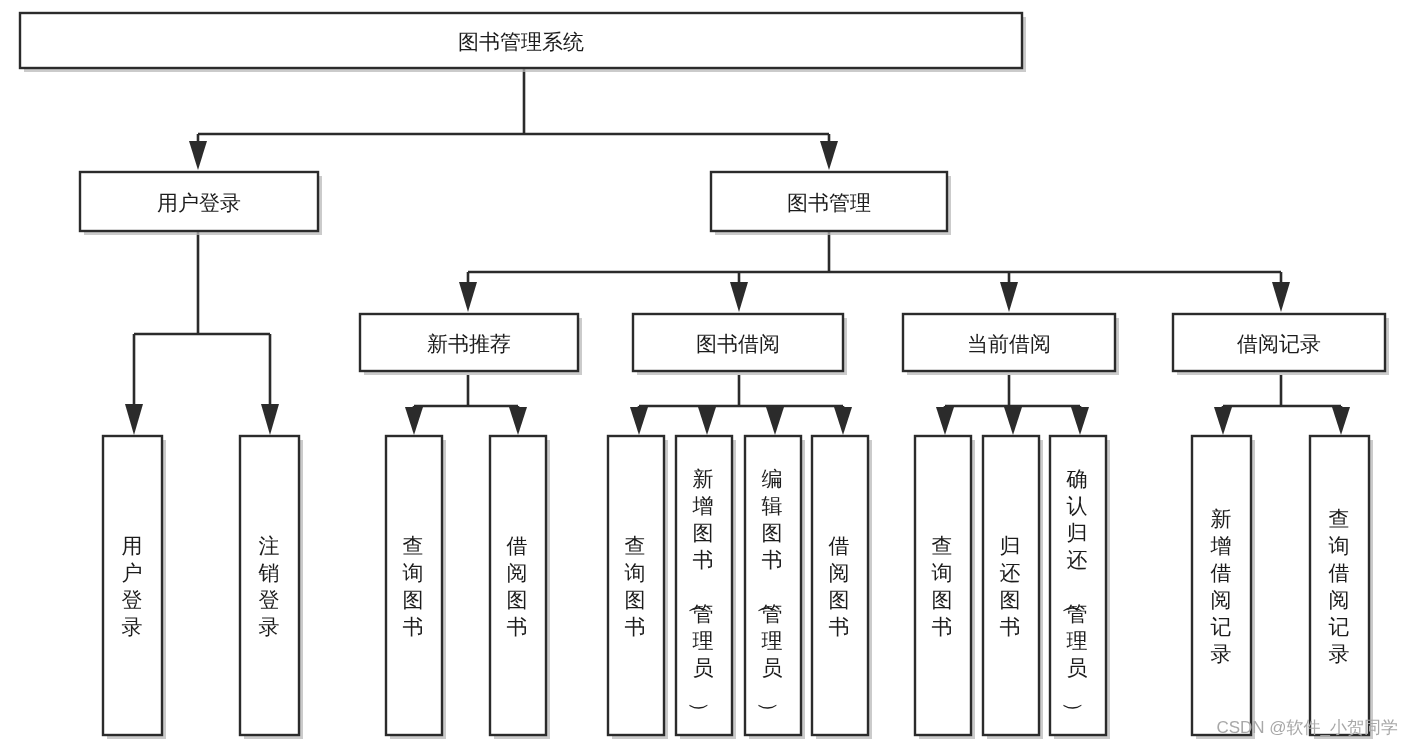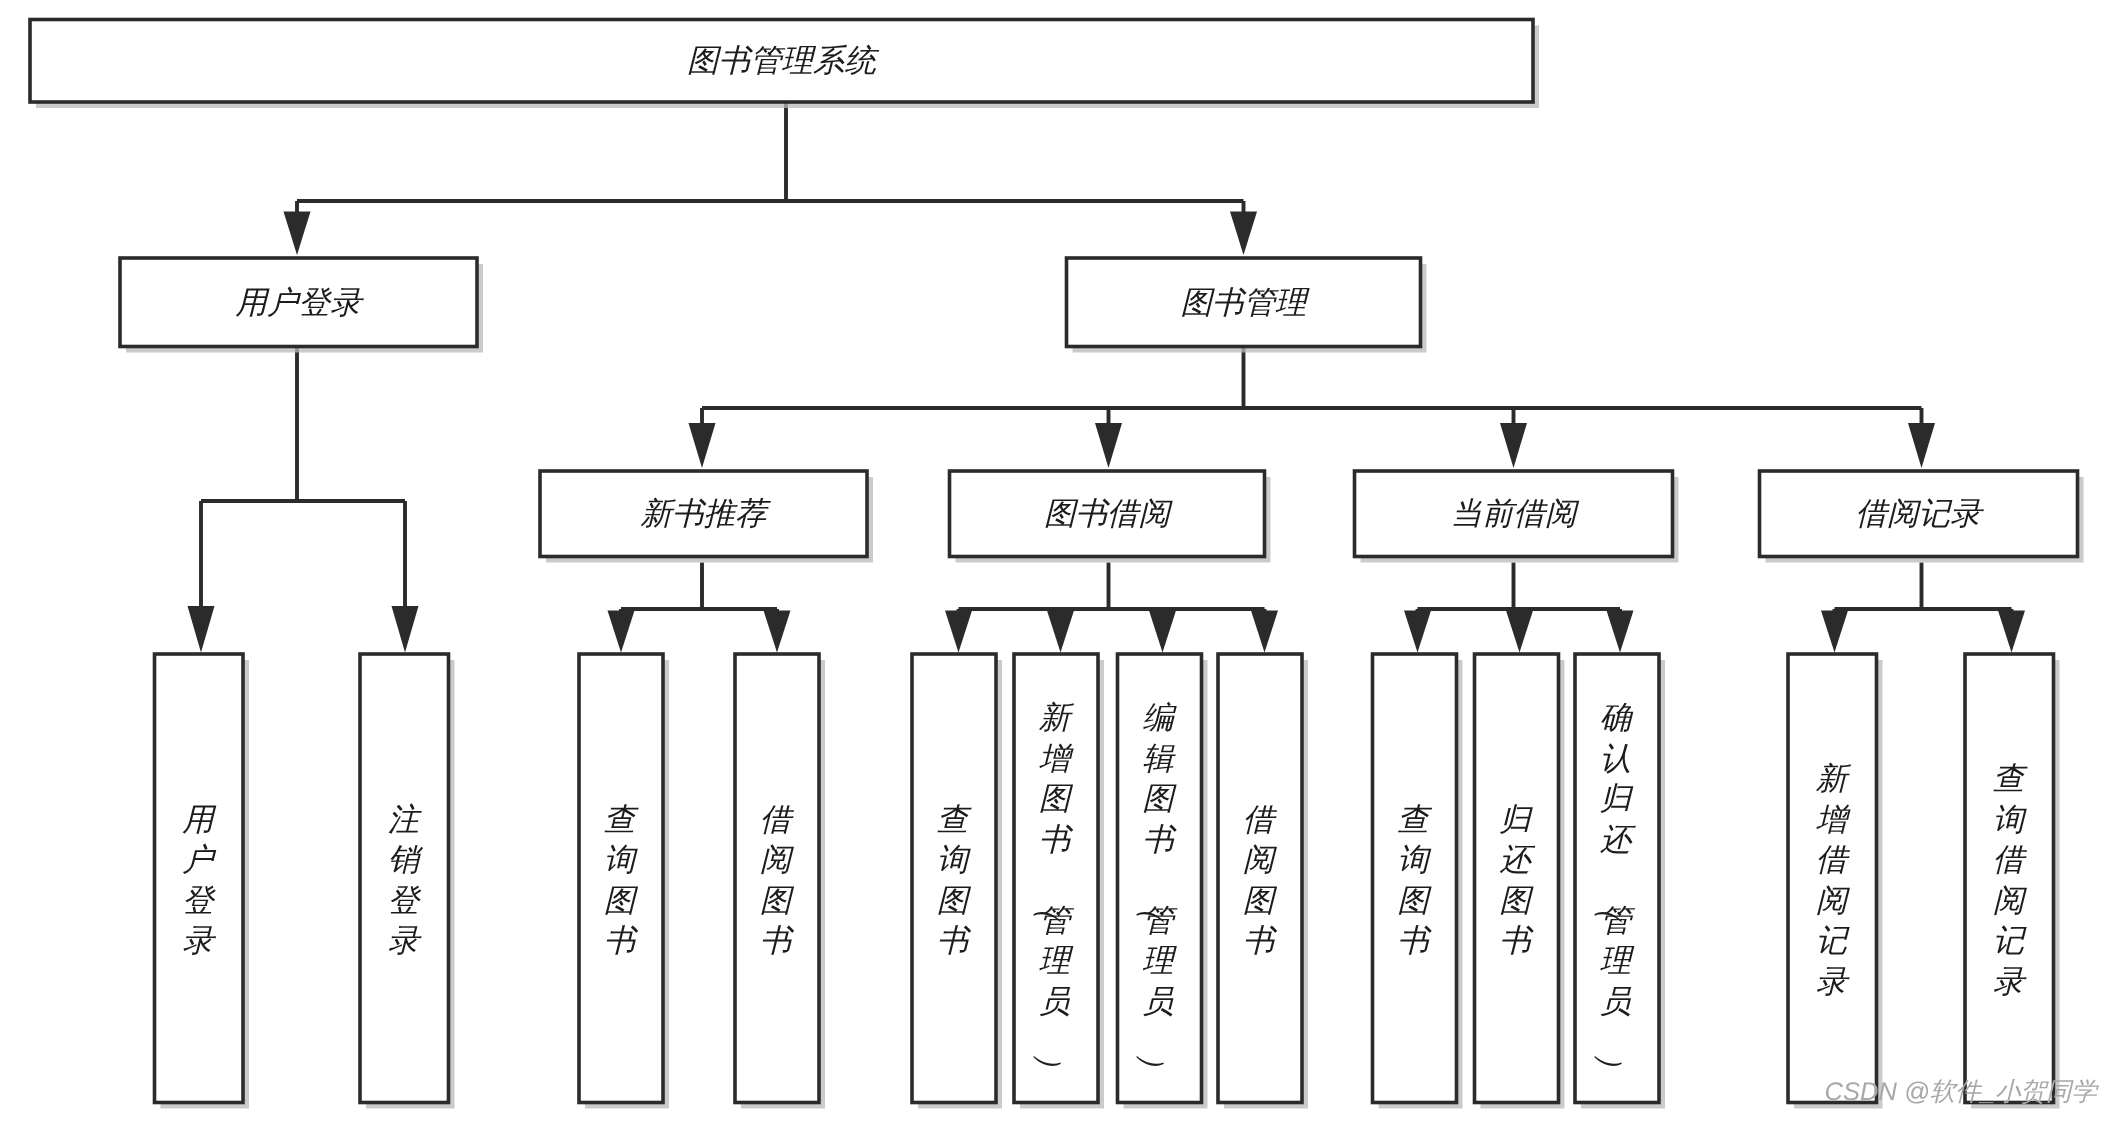--- a/index.html
+++ b/index.html
@@ -13,21 +13,20 @@
     font-family: "Liberation Sans", "DejaVu Sans", sans-serif;
     overflow: hidden;
     position: relative;
   }
   #diagram-root {
     position: absolute;
     left: 0;
     top: 0;
     width: 1405px;
     height: 747px;
-    font-style: italic;
   }
   svg.diagram-canvas {
     display: block;
     width: 1405px;
     height: 747px;
   }
   .node-box {
     fill: #ffffff;
     stroke: #2b2b2b;
     stroke-width: 2.4;

